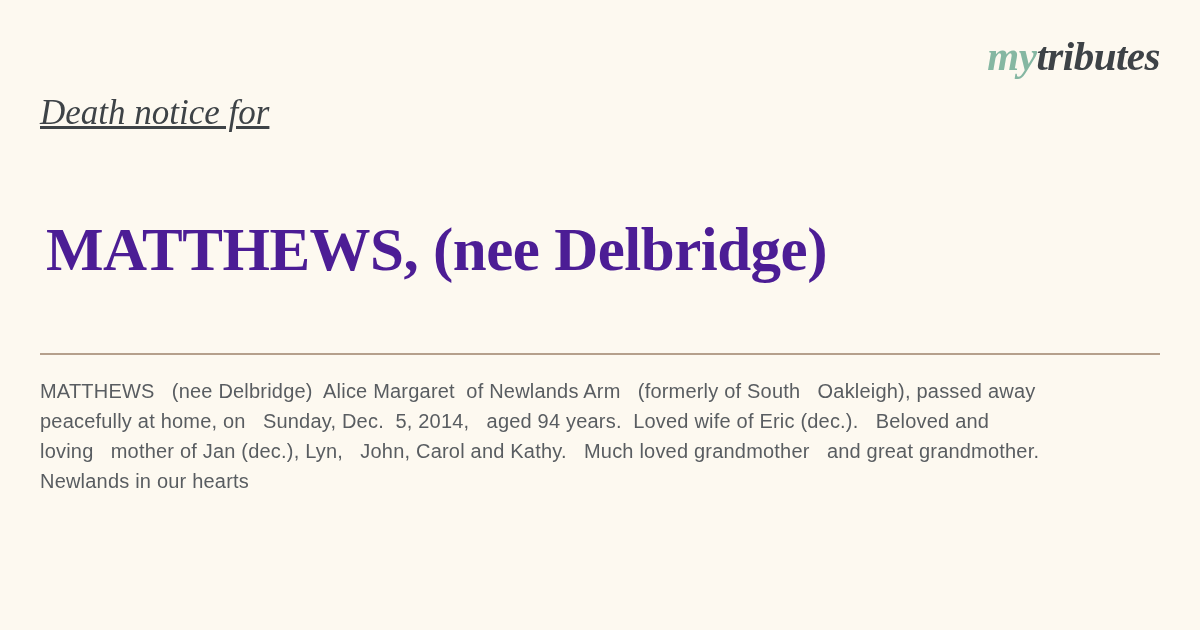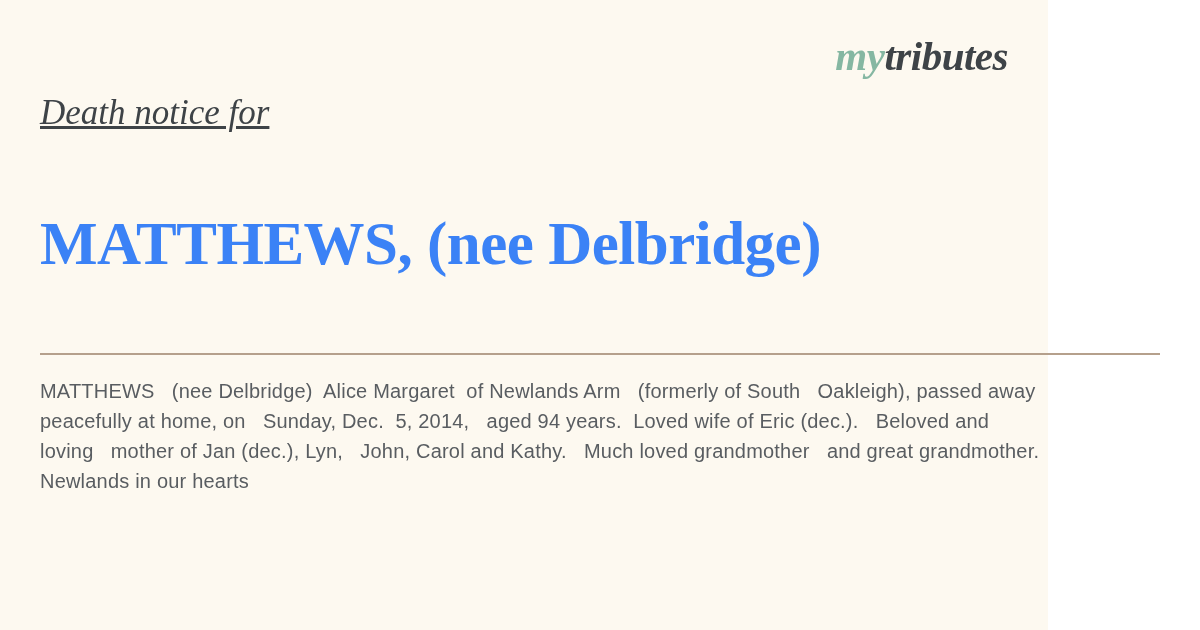--- a/index.html
+++ b/index.html
@@ -6,21 +6,21 @@
     margin: 0;
     padding: 0;
   }
   body {
     width: 1200px;
     height: 630px;
     overflow: hidden;
   }
   .card {
     position: relative;
-    width: 1048px;
+    width: 1200px;
     height: 630px;
     background: #FDF9F0;
     font-family: "Liberation Sans", sans-serif;
   }
   .logo {
     position: absolute;
     top: 36px;
     right: 40px;
     font-family: "Liberation Serif", serif;
     font-style: italic;
@@ -45,27 +45,27 @@
     font-weight: normal;
     font-size: 35px;
     line-height: 1;
     color: #3E4347;
     text-decoration: underline;
   }
   .deceased-name {
     position: absolute;
     top: 213px;
     left: 40px;
-    margin: 0;
+    margin: 6px;
     font-family: "Liberation Serif", serif;
     font-weight: bold;
     font-size: 61px;
     line-height: 1;
     letter-spacing: -0.5px;
-    color: #3b82f6;
+    color: #4c1d95;
   }
   .divider {
     position: absolute;
     top: 353px;
     left: 40px;
     width: 1120px;
     height: 2px;
     background: #B5A08C;
   }
   .notice-body {

